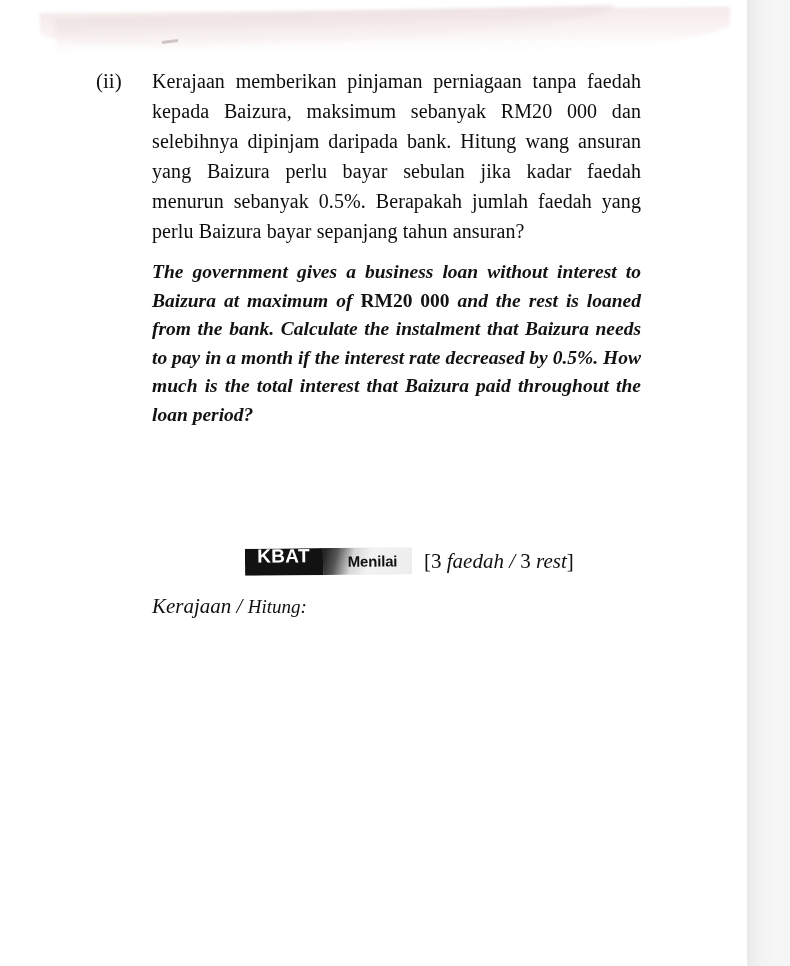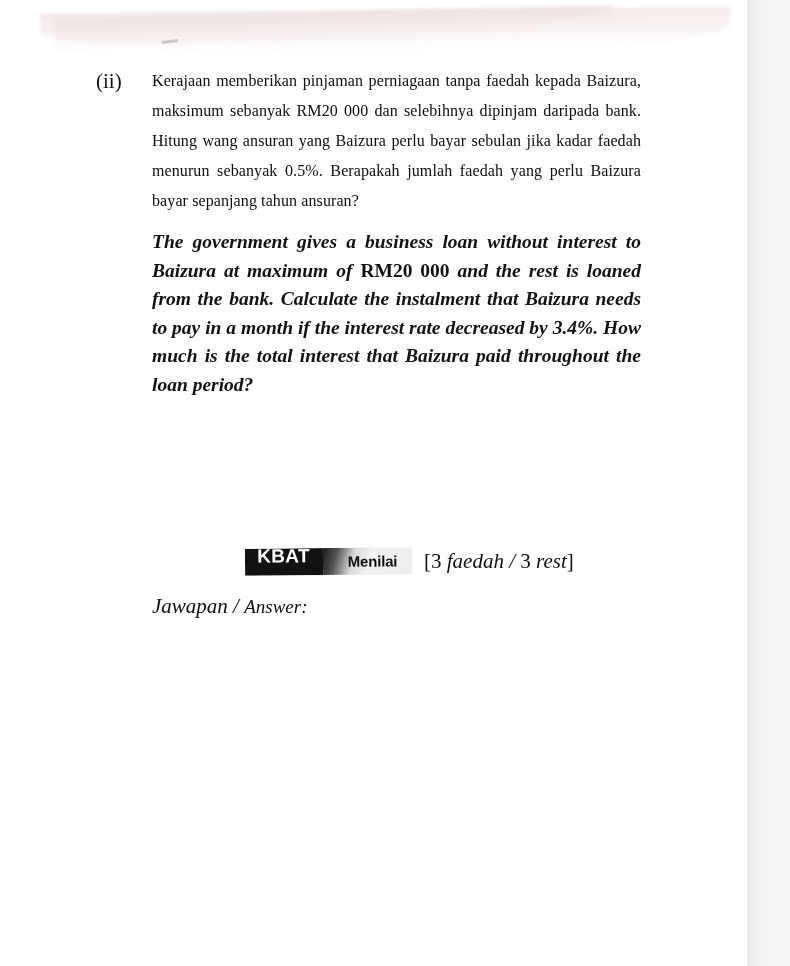--- a/index.html
+++ b/index.html
@@ -109,21 +109,21 @@
     font-family: "Liberation Serif", "DejaVu Serif", serif;
   }
 
   .q-body {
     flex: 1 1 auto;
     width: 489px;
   }
 
   
   .para-malay {
-    font-size: 16px;
+    font-size: 20px;
     line-height: 30px;
     text-align: justify;
     text-justify: inter-word;
     color: #0d0d0d;
     letter-spacing: 0.1px;
     font-family: "Liberation Serif", "DejaVu Serif", serif;
     margin: 0;
     -webkit-font-smoothing: none;
   }
 
@@ -258,34 +258,34 @@
 
   <div class="top-edge-shadow"></div>
   <div class="top-edge-shadow2"></div>
   <div class="edge-fleck"></div>
 
   <div class="question-block">
     <div class="q-row">
       <div class="q-label">(ii)</div>
       <div class="q-body">
         <p class="para-malay">Kerajaan memberikan pinjaman perniagaan tanpa faedah kepada Baizura, maksimum sebanyak RM20 000 dan selebihnya dipinjam daripada bank. Hitung wang ansuran yang Baizura perlu bayar sebulan jika kadar faedah menurun sebanyak 0.5%. Berapakah jumlah faedah yang perlu Baizura bayar sepanjang tahun ansuran?</p>
-        <p class="para-english"><span>The government gives a business loan without interest to Baizura at maximum of </span><span class="upright">RM20 000</span><span> and the rest is loaned from the bank. Calculate the instalment that Baizura needs to pay in a month if the interest rate decreased by 3.4%. How much is the total interest that Baizura paid throughout the loan period?</span></p>
+        <p class="para-english"><span>The government gives a business loan without interest to Baizura at maximum of </span><span class="upright">RM20 000</span><span> and the rest is loaned from the bank. Calculate the instalment that Baizura needs to pay in a month if the interest rate decreased by 0.5%. How much is the total interest that Baizura paid throughout the loan period?</span></p>
       </div>
     </div>
   </div>
 
   <div class="marks-row">
     <div class="kbat-badge">
       <div class="kbat-smudge-top"></div>
       <div class="kbat-smudge-bottom"></div>
       <div class="kbat-left">KBAT</div>
       <div class="kbat-right">
         <span>Menilai</span>
       </div>
     </div>
     <div class="marks-text"><span>[</span><span>3</span>&nbsp;<span class="it">faedah</span>&nbsp;<span class="it">/</span>&nbsp;<span>3</span>&nbsp;<span class="it">rest</span><span>]</span></div>
   </div>
 
-  <div class="answer-line"><span>Jawapan</span>&nbsp;<span>/</span>&nbsp;<span class="ans-en">Answer:</span></div>
+  <div class="answer-line"><span>Kerajaan</span>&nbsp;<span>/</span>&nbsp;<span class="ans-en">Hitung:</span></div>
 
   <div class="answer-space"></div>
 
 </div>
 
 </body></html>

